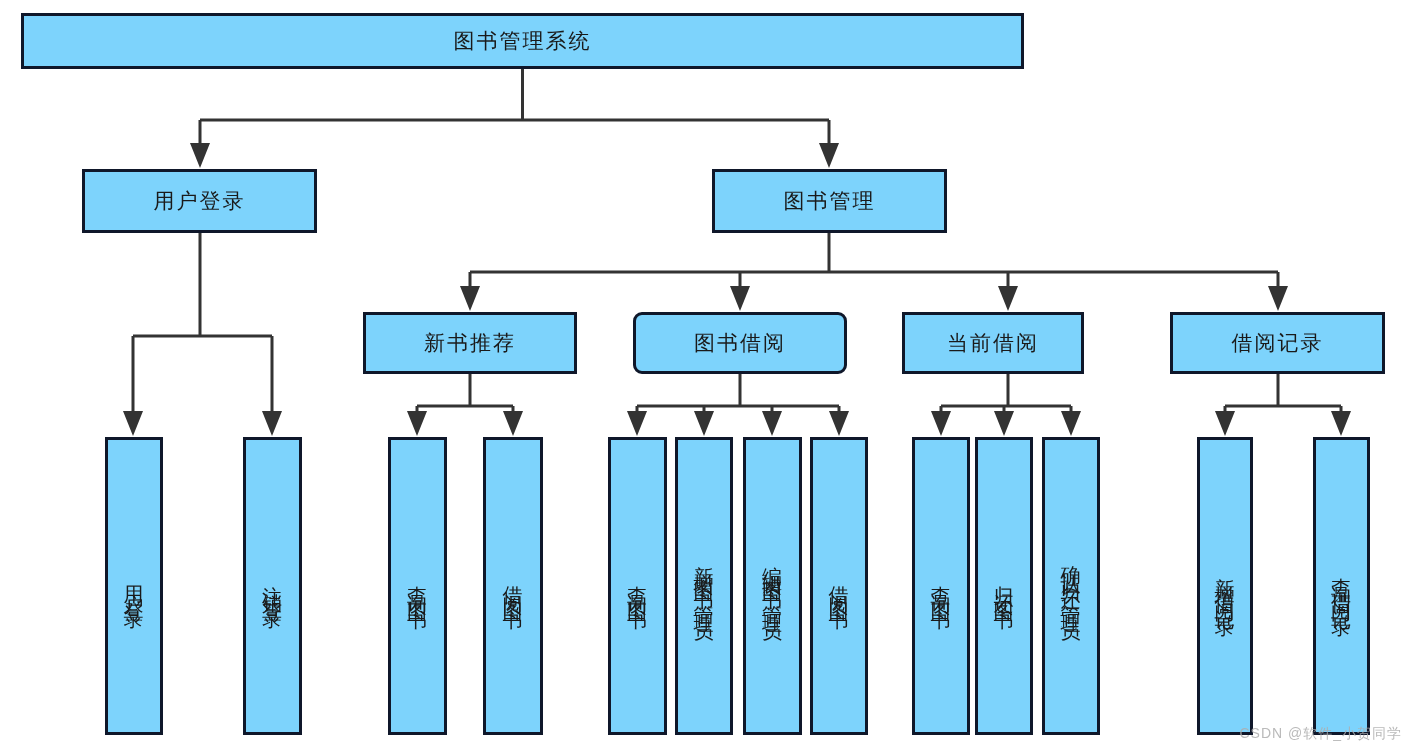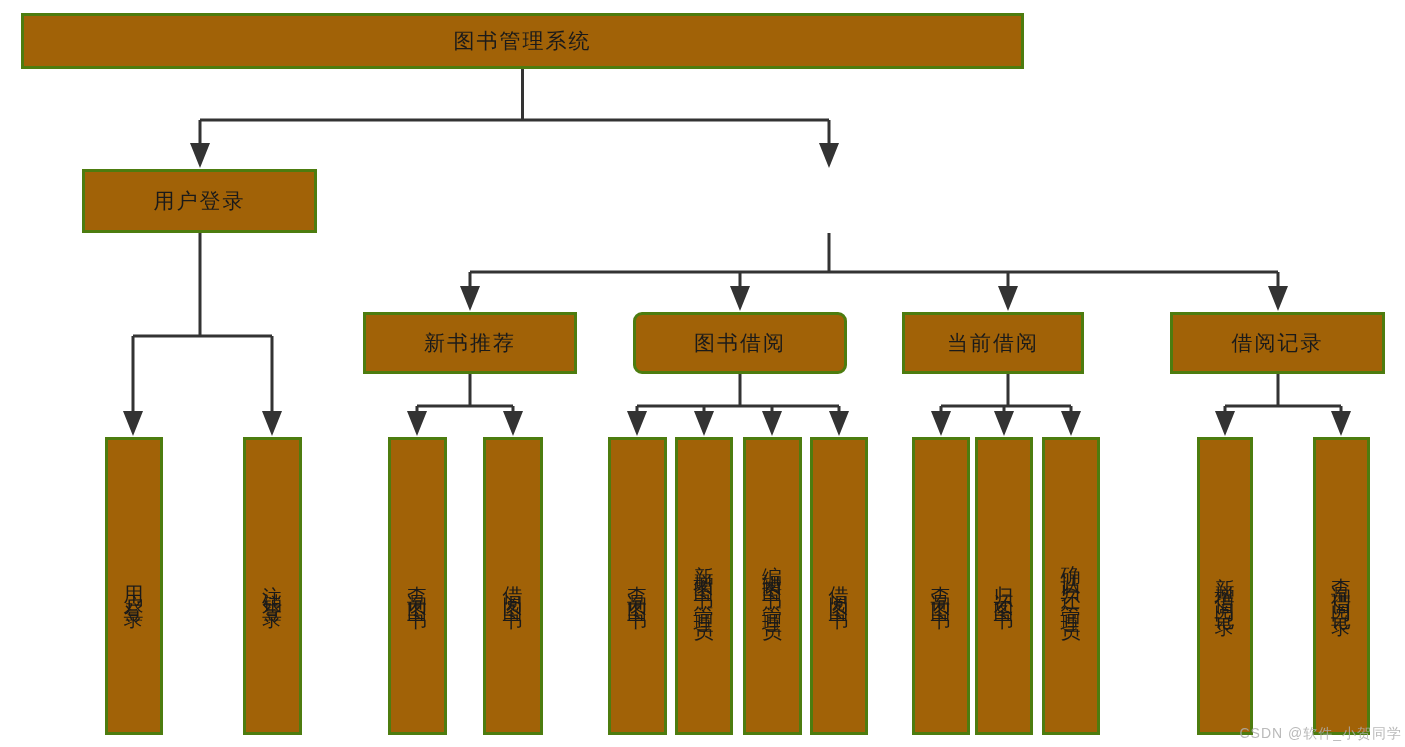--- a/index.html
+++ b/index.html
@@ -6,22 +6,22 @@
   .canvas {
     position:relative;
     width:1405px; height:747px;
     background:#ffffff;
     font-family:"Liberation Sans", sans-serif;
     overflow:hidden;
   }
   .connectors { position:absolute; left:0; top:0; width:1405px; height:747px; }
   .box {
     position:absolute;
-    background:#a16207;
-    border:3px solid #4d7c0f;
+    background:#7dd3fc;
+    border:3px solid #0f172a;
     box-sizing:border-box;
     display:flex; align-items:center; justify-content:center;
     color:#1a1a1a;
   }
   .hlabel { font-size:21px; letter-spacing:2px; white-space:nowrap; }
   .leaf span {
     writing-mode:vertical-rl;
     text-orientation:mixed;
     font-size:20px;
     letter-spacing:8px;
@@ -77,20 +77,23 @@
     </g>
   </svg>
 
   <div class="box" style="left:21px; top:13px; width:1003px; height:56px;">
     <span class="hlabel">图书管理系统</span>
   </div>
 
   <div class="box" style="left:82px; top:169px; width:235px; height:64px;">
     <span class="hlabel">用户登录</span>
   </div>
+  <div class="box" style="left:712px; top:169px; width:235px; height:64px;">
+    <span class="hlabel">图书管理</span>
+  </div>
 
   <div class="box" style="left:363px; top:312px; width:214px; height:62px;">
     <span class="hlabel">新书推荐</span>
   </div>
   <div class="box" style="left:633px; top:312px; width:214px; height:62px;border-radius:9px;">
     <span class="hlabel">图书借阅</span>
   </div>
   <div class="box" style="left:902px; top:312px; width:182px; height:62px;">
     <span class="hlabel">当前借阅</span>
   </div>

